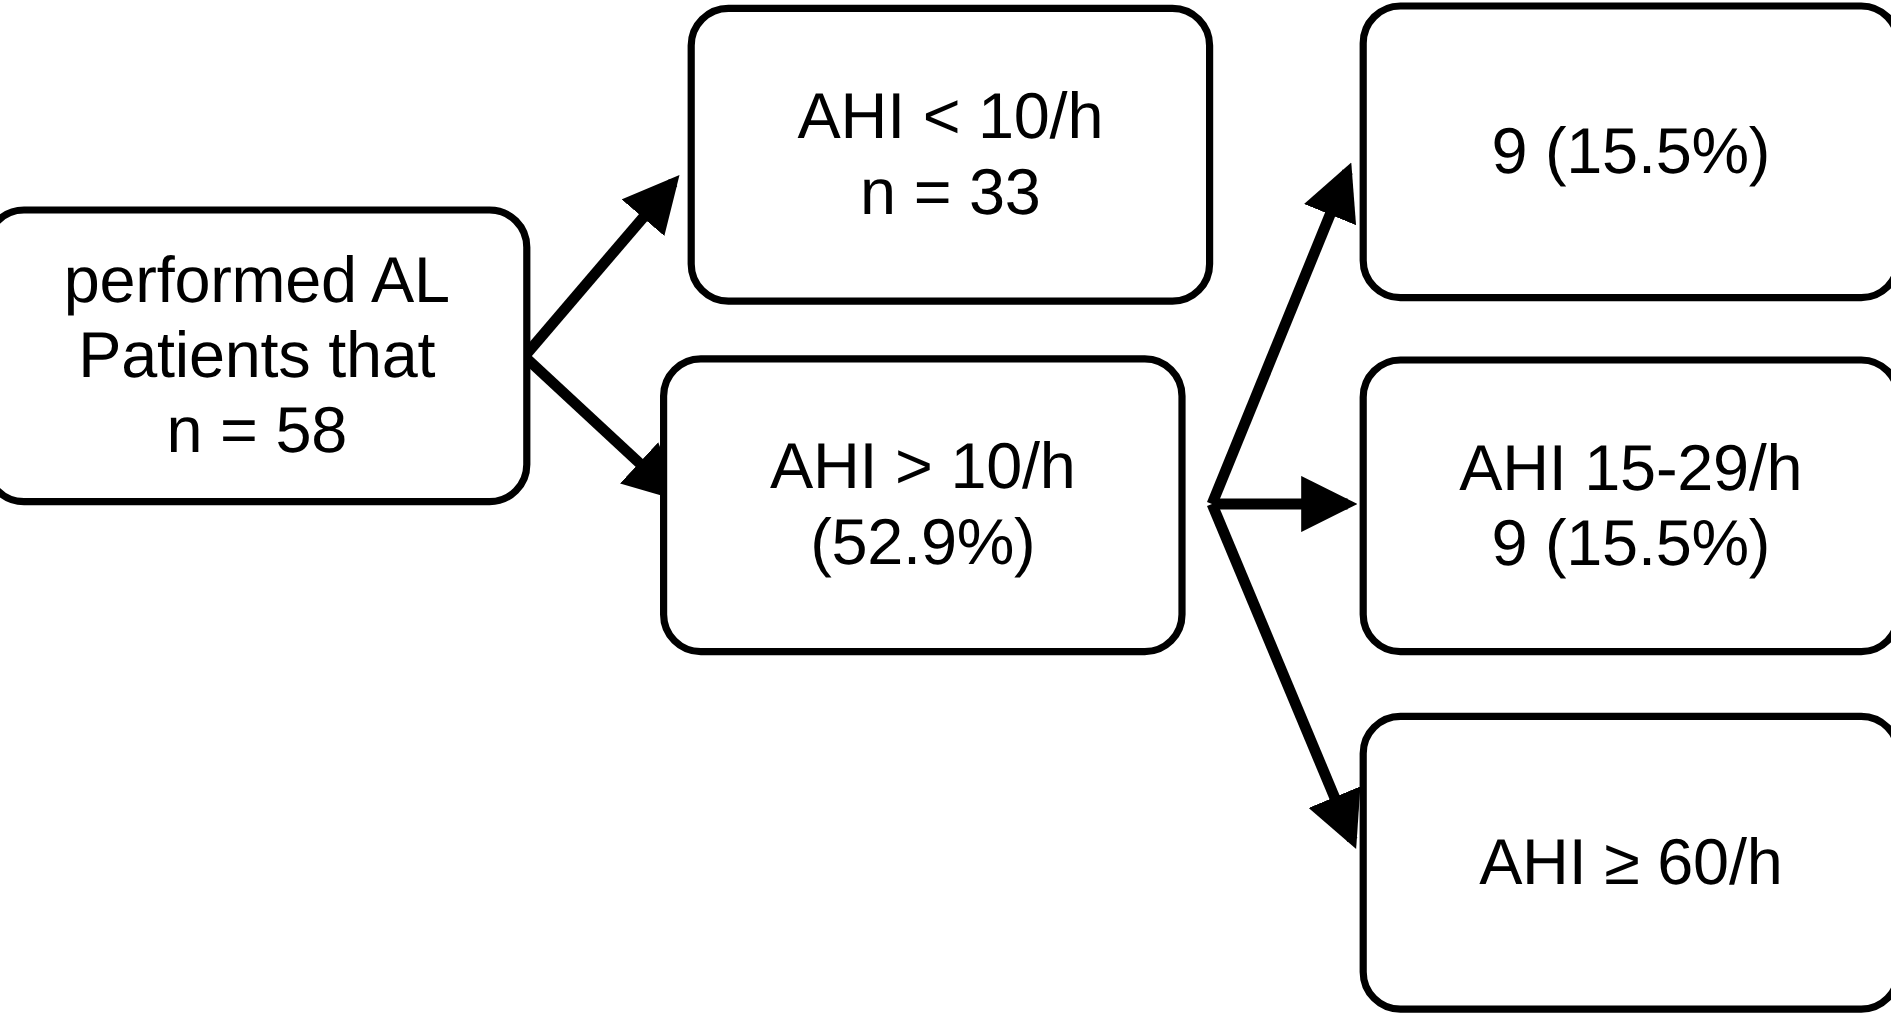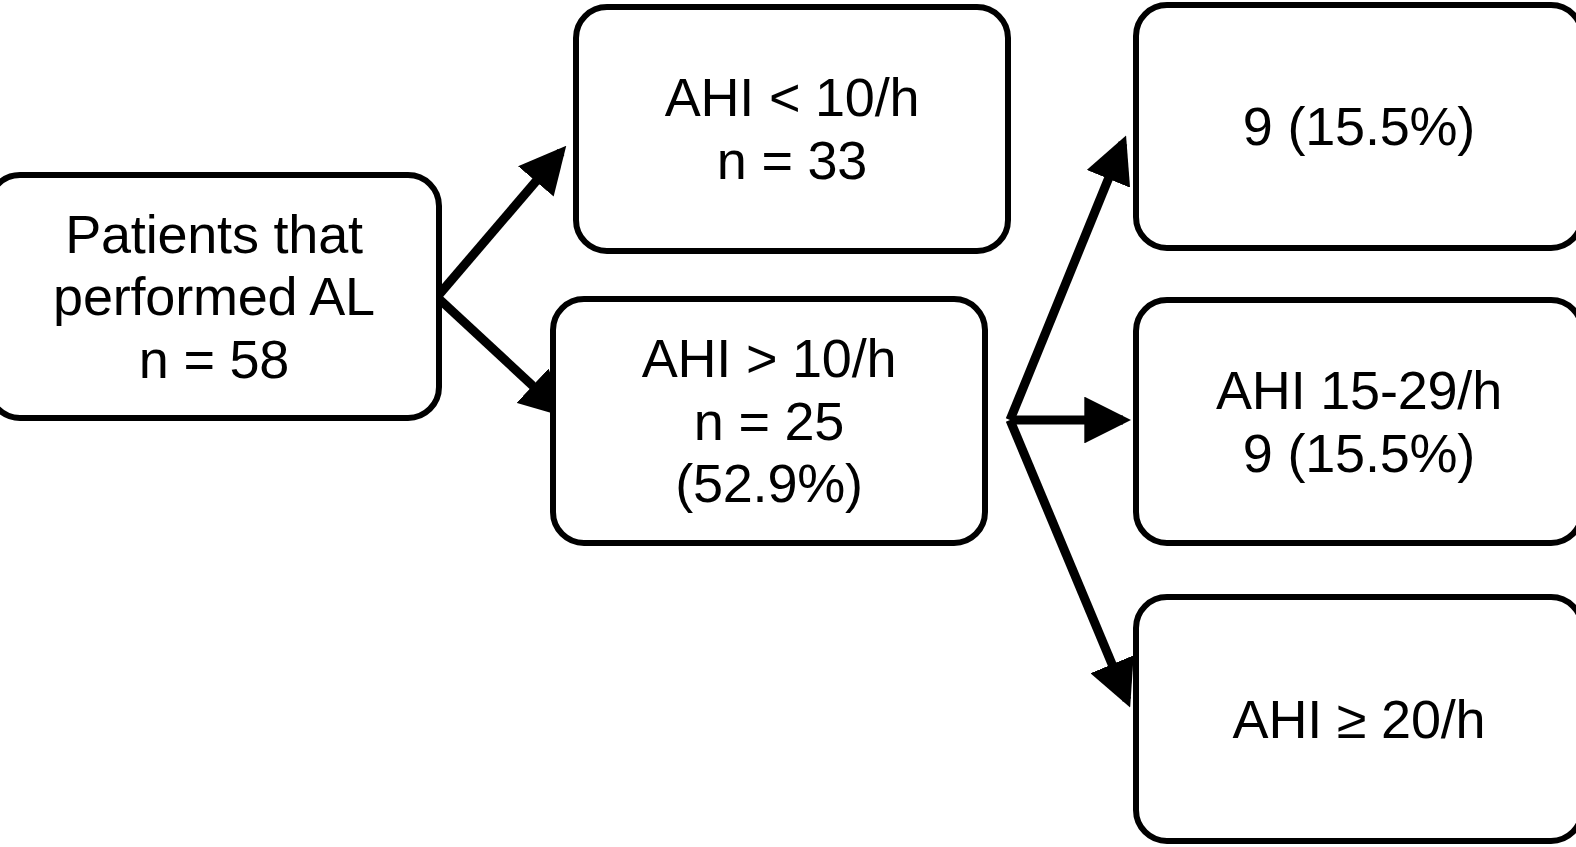--- a/index.html
+++ b/index.html
@@ -69,42 +69,41 @@
     <line x1="437" y1="297" x2="561" y2="412" stroke="#000000" stroke-width="9" marker-end="url(#arrowhead)"></line>
 
     <line x1="1010" y1="420" x2="1123" y2="143" stroke="#000000" stroke-width="9" marker-end="url(#arrowhead)"></line>
 
     <line x1="1010" y1="420" x2="1123" y2="420" stroke="#000000" stroke-width="9" marker-end="url(#arrowhead)"></line>
 
     <line x1="1010" y1="420" x2="1127" y2="700" stroke="#000000" stroke-width="9" marker-end="url(#arrowhead)"></line>
   </svg>
 
   <div class="node" id="node-root">
+    <span class="line">performed AL</span>
     <span class="line">Patients that</span>
-    <span class="line">performed AL</span>
     <span class="line">n = 58</span>
   </div>
 
   <div class="node" id="node-ahi-low">
     <span class="line">AHI &lt; 10/h</span>
     <span class="line">n = 33</span>
   </div>
 
   <div class="node" id="node-ahi-high">
     <span class="line">AHI &gt; 10/h</span>
-    <span class="line">n = 25</span>
     <span class="line">(52.9%)</span>
   </div>
 
   <div class="node" id="node-ahi-10-14">
     <span class="line">9 (15.5%)</span>
   </div>
 
   <div class="node" id="node-ahi-15-29">
     <span class="line">AHI 15-29/h</span>
     <span class="line">9 (15.5%)</span>
   </div>
 
   <div class="node" id="node-ahi-30">
-    <span class="line">AHI ≥ 20/h</span>
+    <span class="line">AHI ≥ 60/h</span>
   </div>
 
 </div>
 
 </body></html>

